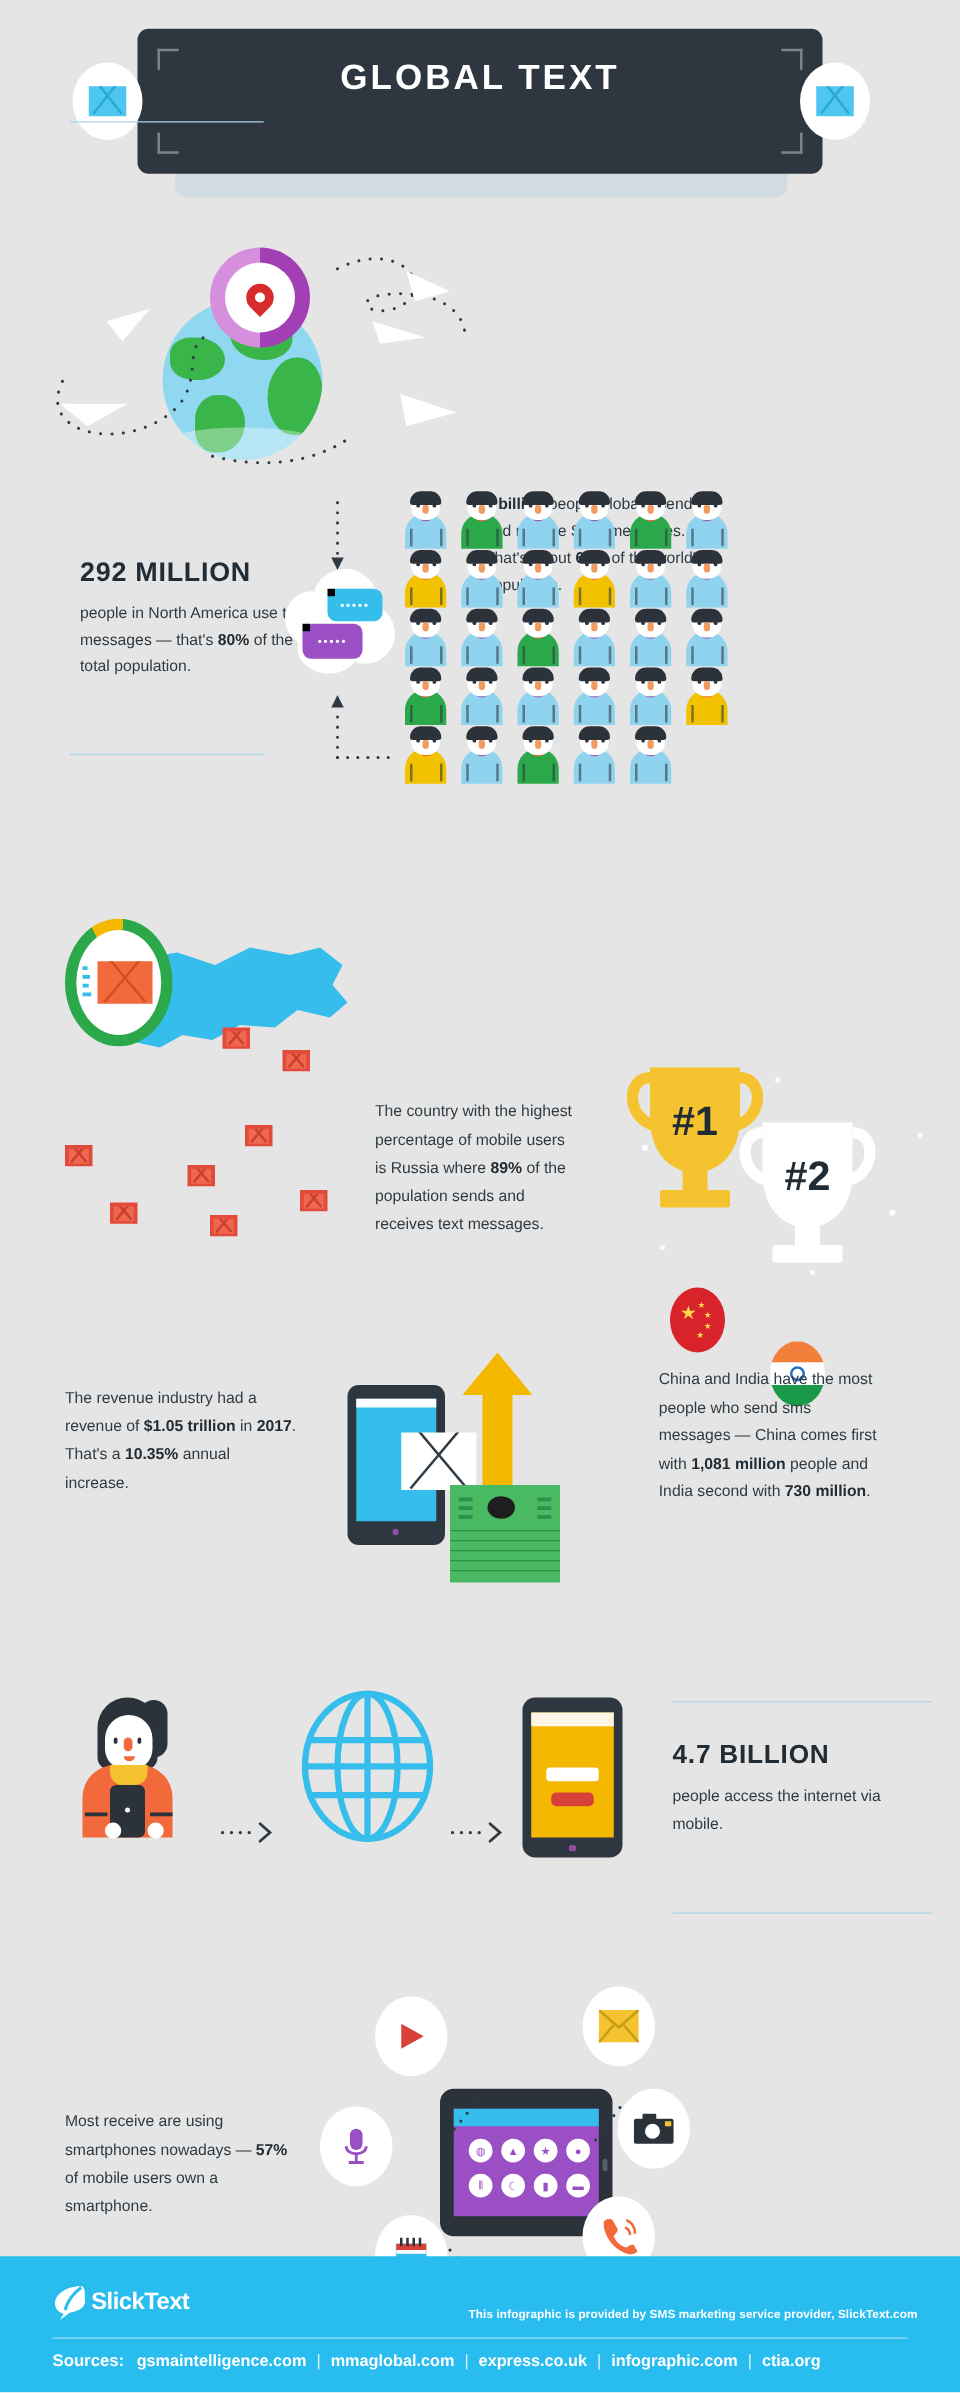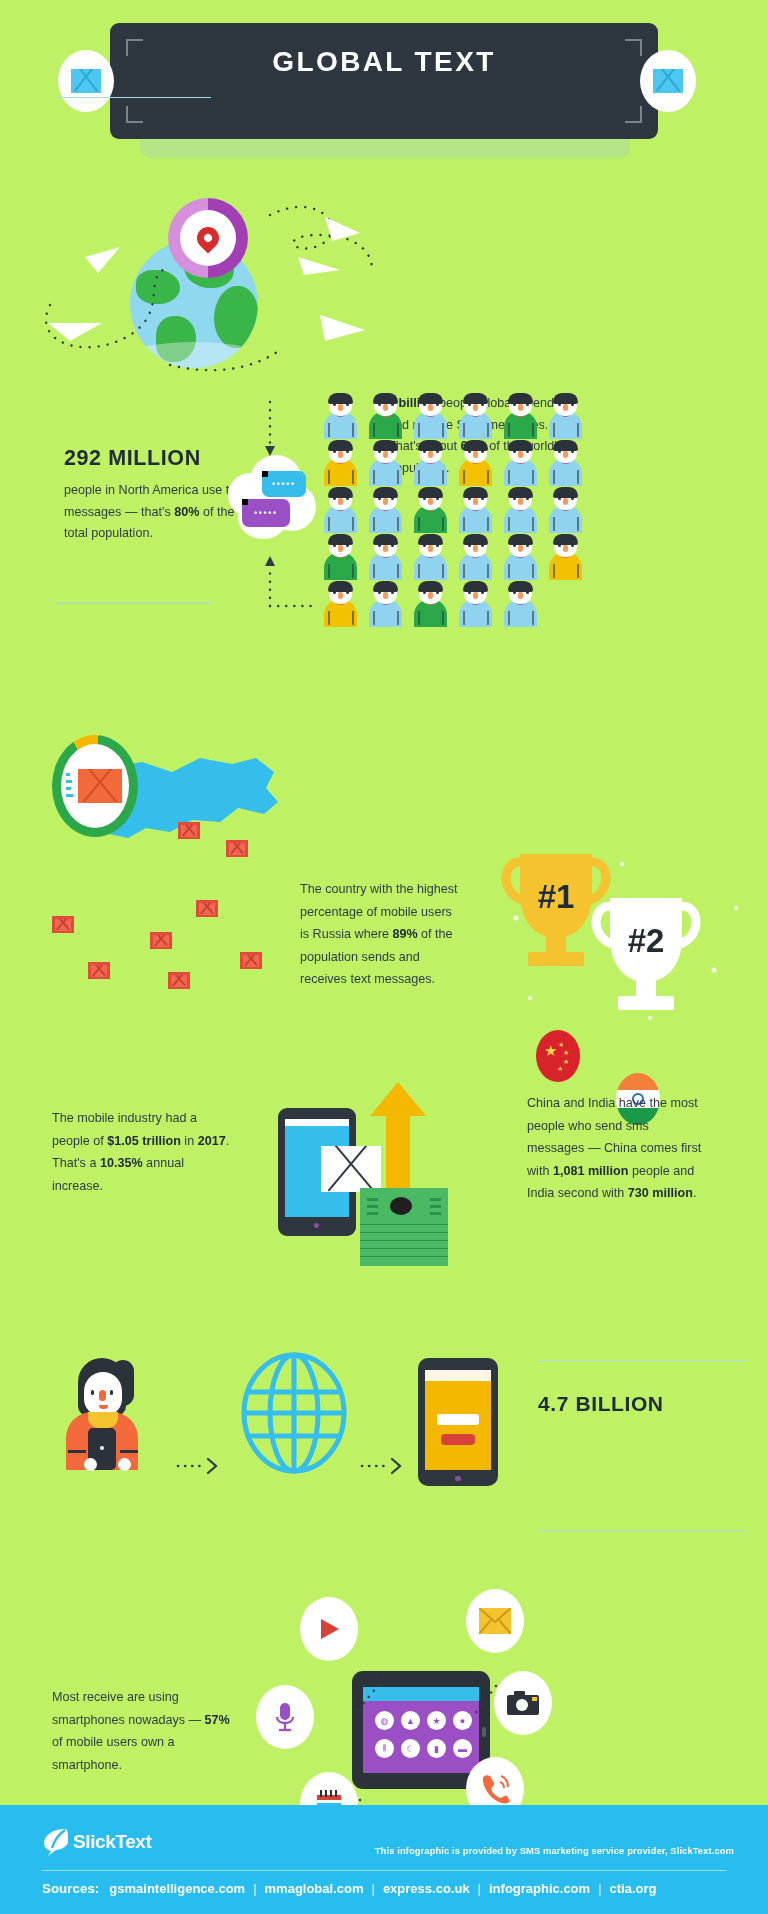--- a/index.html
+++ b/index.html
@@ -5,21 +5,21 @@
   * { box-sizing: border-box; margin: 0; padding: 0; }
   html, body {
     width: 768px;
     background: #ffffff;
     font-family: "Liberation Sans", sans-serif;
   }
   .page {
     position: relative;
     width: 768px;
     height: 1914px;
-    background: #bef264;
+    background: #e5e5e5;
     overflow: hidden;
   }
 
   
   .header-wrap {
     position: absolute;
     left: 0; top: 0;
     width: 768px; height: 165px;
   }
   .header-shadow {
@@ -708,21 +708,21 @@
         <circle cx="214" cy="122" r="2.5"></circle>
           <circle cx="30" cy="150" r="2"></circle>
         <circle cx="150" cy="170" r="2"></circle>
           <circle cx="236" cy="60" r="2"></circle>
       </g>
     </svg>
   </div>
 
   <div>
     <div class="stat-text" style="position:absolute;left:52px;top:1107px;width:185px;line-height:22.5px;">
-      <span>The mobile industry had a people of </span><b>$1.05 trillion</b><span> in </span><b>2017</b><span>. That's a </span><b>10.35%</b><span> annual increase.</span>
+      <span>The revenue industry had a revenue of </span><b>$1.05 trillion</b><span> in </span><b>2017</b><span>. That's a </span><b>10.35%</b><span> annual increase.</span>
     </div>
 
     <div class="phone-money" style="left:278px;top:1082px;">
       <div class="phone-body">
         <span class="phone-screen"></span>
         <span class="phone-screen-top"></span>
         <span class="phone-dot"></span>
       </div>
       <div class="env-white"></div>
       <svg style="position:absolute;left:86px;top:0;width:70px;height:120px;">
@@ -797,20 +797,21 @@
       <span class="phone5-top"></span>
       <span class="phone5-bar1"></span>
       <span class="phone5-bar2"></span>
       <span class="phone5-dot"></span>
     </div>
 
     <div class="divider s5-div-top"></div>
     <div class="divider s5-div-bot"></div>
     <div class="s5-text">
       <div class="big-num s5-num">4.7 BILLION</div>
+      <div class="stat-text" style="margin-top:9px;">people access the internet via mobile.</div>
     </div>
   </div>
 
   <div>
     <div class="stat-text" style="position:absolute;left:52px;top:1686px;width:180px;line-height:22.5px;">
       <span>Most receive are using smartphones nowadays — </span><b>57%</b><span> of mobile users own a smartphone.</span>
     </div>
 
     <div class="tablet">
       <span class="tab-screen"></span>

